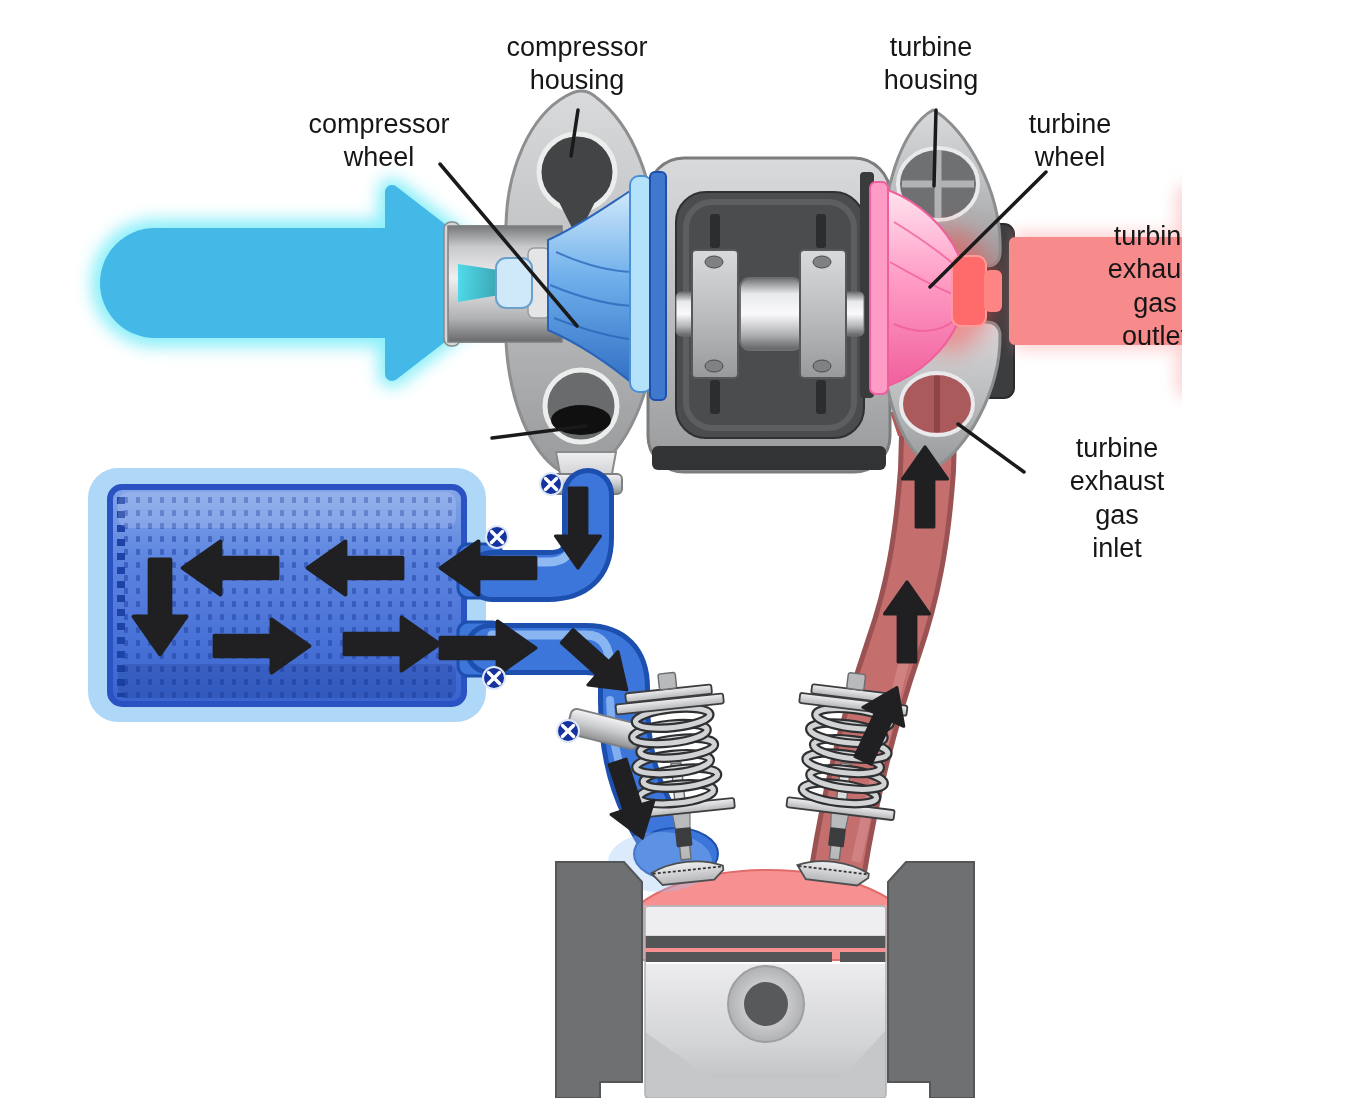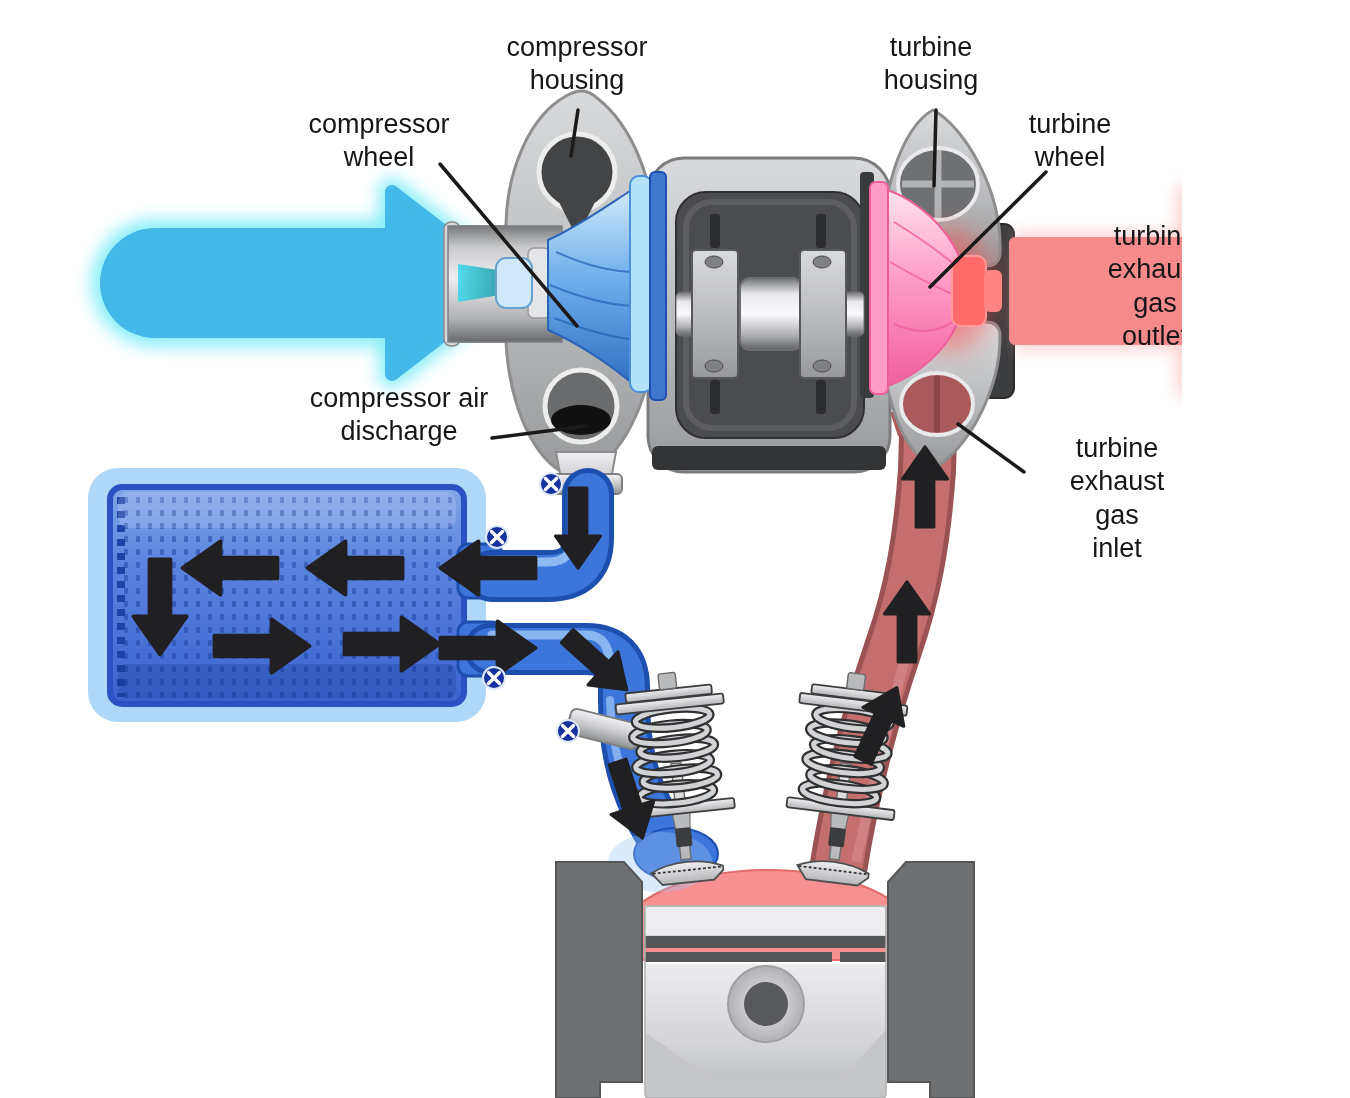--- a/index.html
+++ b/index.html
@@ -313,17 +313,15 @@
 <div class="label" style="left:577px;top:64px">compressor
 housing</div>
 <div class="label" style="left:379px;top:141px">compressor
 wheel</div>
 <div class="label" style="left:931px;top:64px">turbine
 housing</div>
 <div class="label" style="left:1070px;top:141px">turbine
 wheel</div>
 <div class="label" style="left:1155px;top:287px">turbine exhaust
 gas outlet</div>
-<div class="label" style="left:399px;top:415px">compressor air
-discharge</div>
 <div class="label" style="left:1117px;top:499px">turbine exhaust
 gas inlet</div>
 </div>
 
 </body></html>

